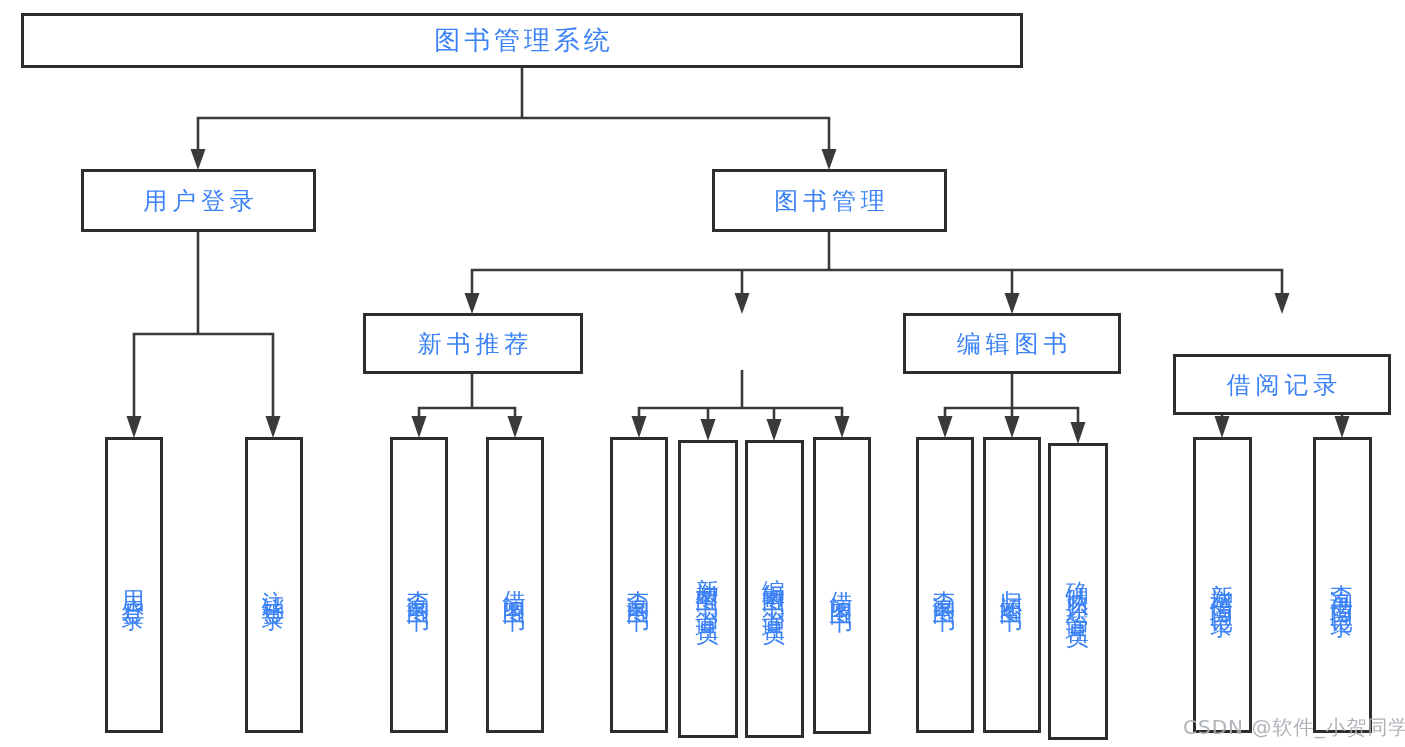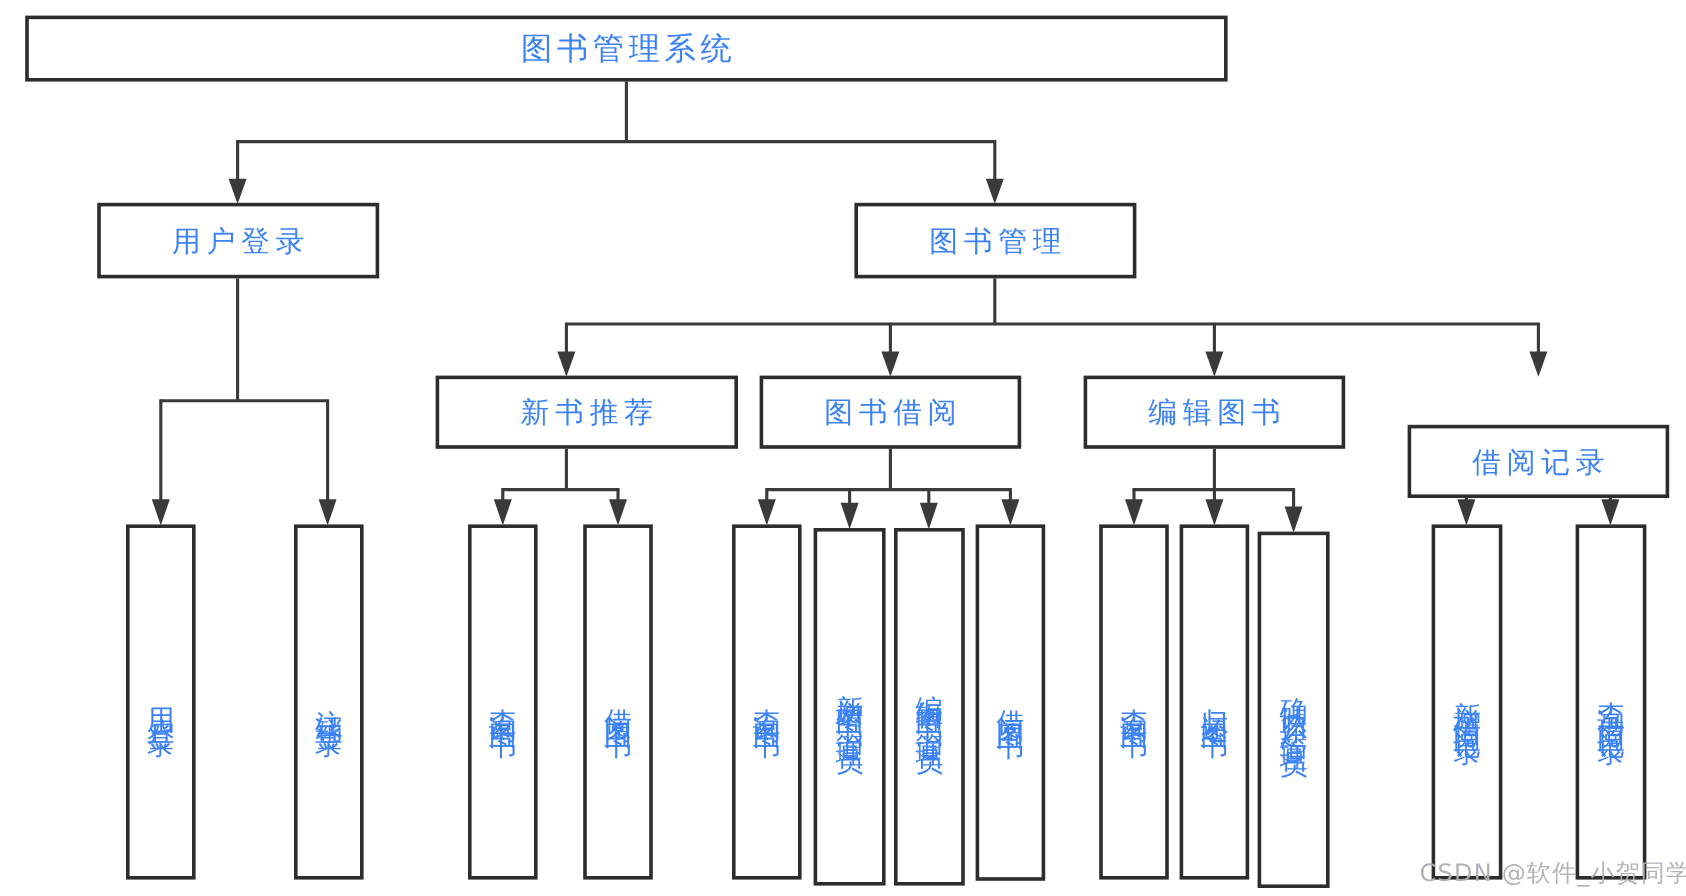--- a/index.html
+++ b/index.html
@@ -148,22 +148,21 @@
       <line x1="1342" y1="407" x2="1342" y2="418"></line>
       <polygon points="1334.5,416 1349.5,416 1342,438"></polygon>
     </g>
   </svg>
 
   <div class="box root-label" style="left:21px; top:13px; width:1002px; height:55px;">图书管理系统</div>
 
   <div class="box h-label" style="left:81px; top:169px; width:235px; height:63px;">用户登录</div>
   <div class="box h-label" style="left:712px; top:169px; width:235px; height:63px;">图书管理</div>
 
-  <div class="box h-label" style="left:363px; top:313px; width:252px; height:61px;">新书推荐</div>
-  <div class="box h-label" style="left:633px; top:313px; width:218px; height:61px;">图书借阅</div>
+  <div class="box h-label" style="left:363px; top:313px; width:220px; height:61px;">新书推荐</div>
   <div class="box h-label" style="left:903px; top:313px; width:218px; height:61px;">编辑图书</div>
   <div class="box h-label" style="left:1173px; top:313px; width:218px; height:61px;margin-top:41px;">借阅记录</div>
 
   <div class="box leaf" style="left:105px; top:437px; width:58px; height:296px;">用户登录</div>
   <div class="box leaf" style="left:245px; top:437px; width:58px; height:296px;">注销登录</div>
 
   <div class="box leaf" style="left:390px; top:437px; width:58px; height:296px;">查询图书</div>
   <div class="box leaf" style="left:486px; top:437px; width:58px; height:296px;">借阅图书</div>
 
   <div class="box leaf" style="left:610px; top:437px; width:58px; height:296px;">查询图书</div>

